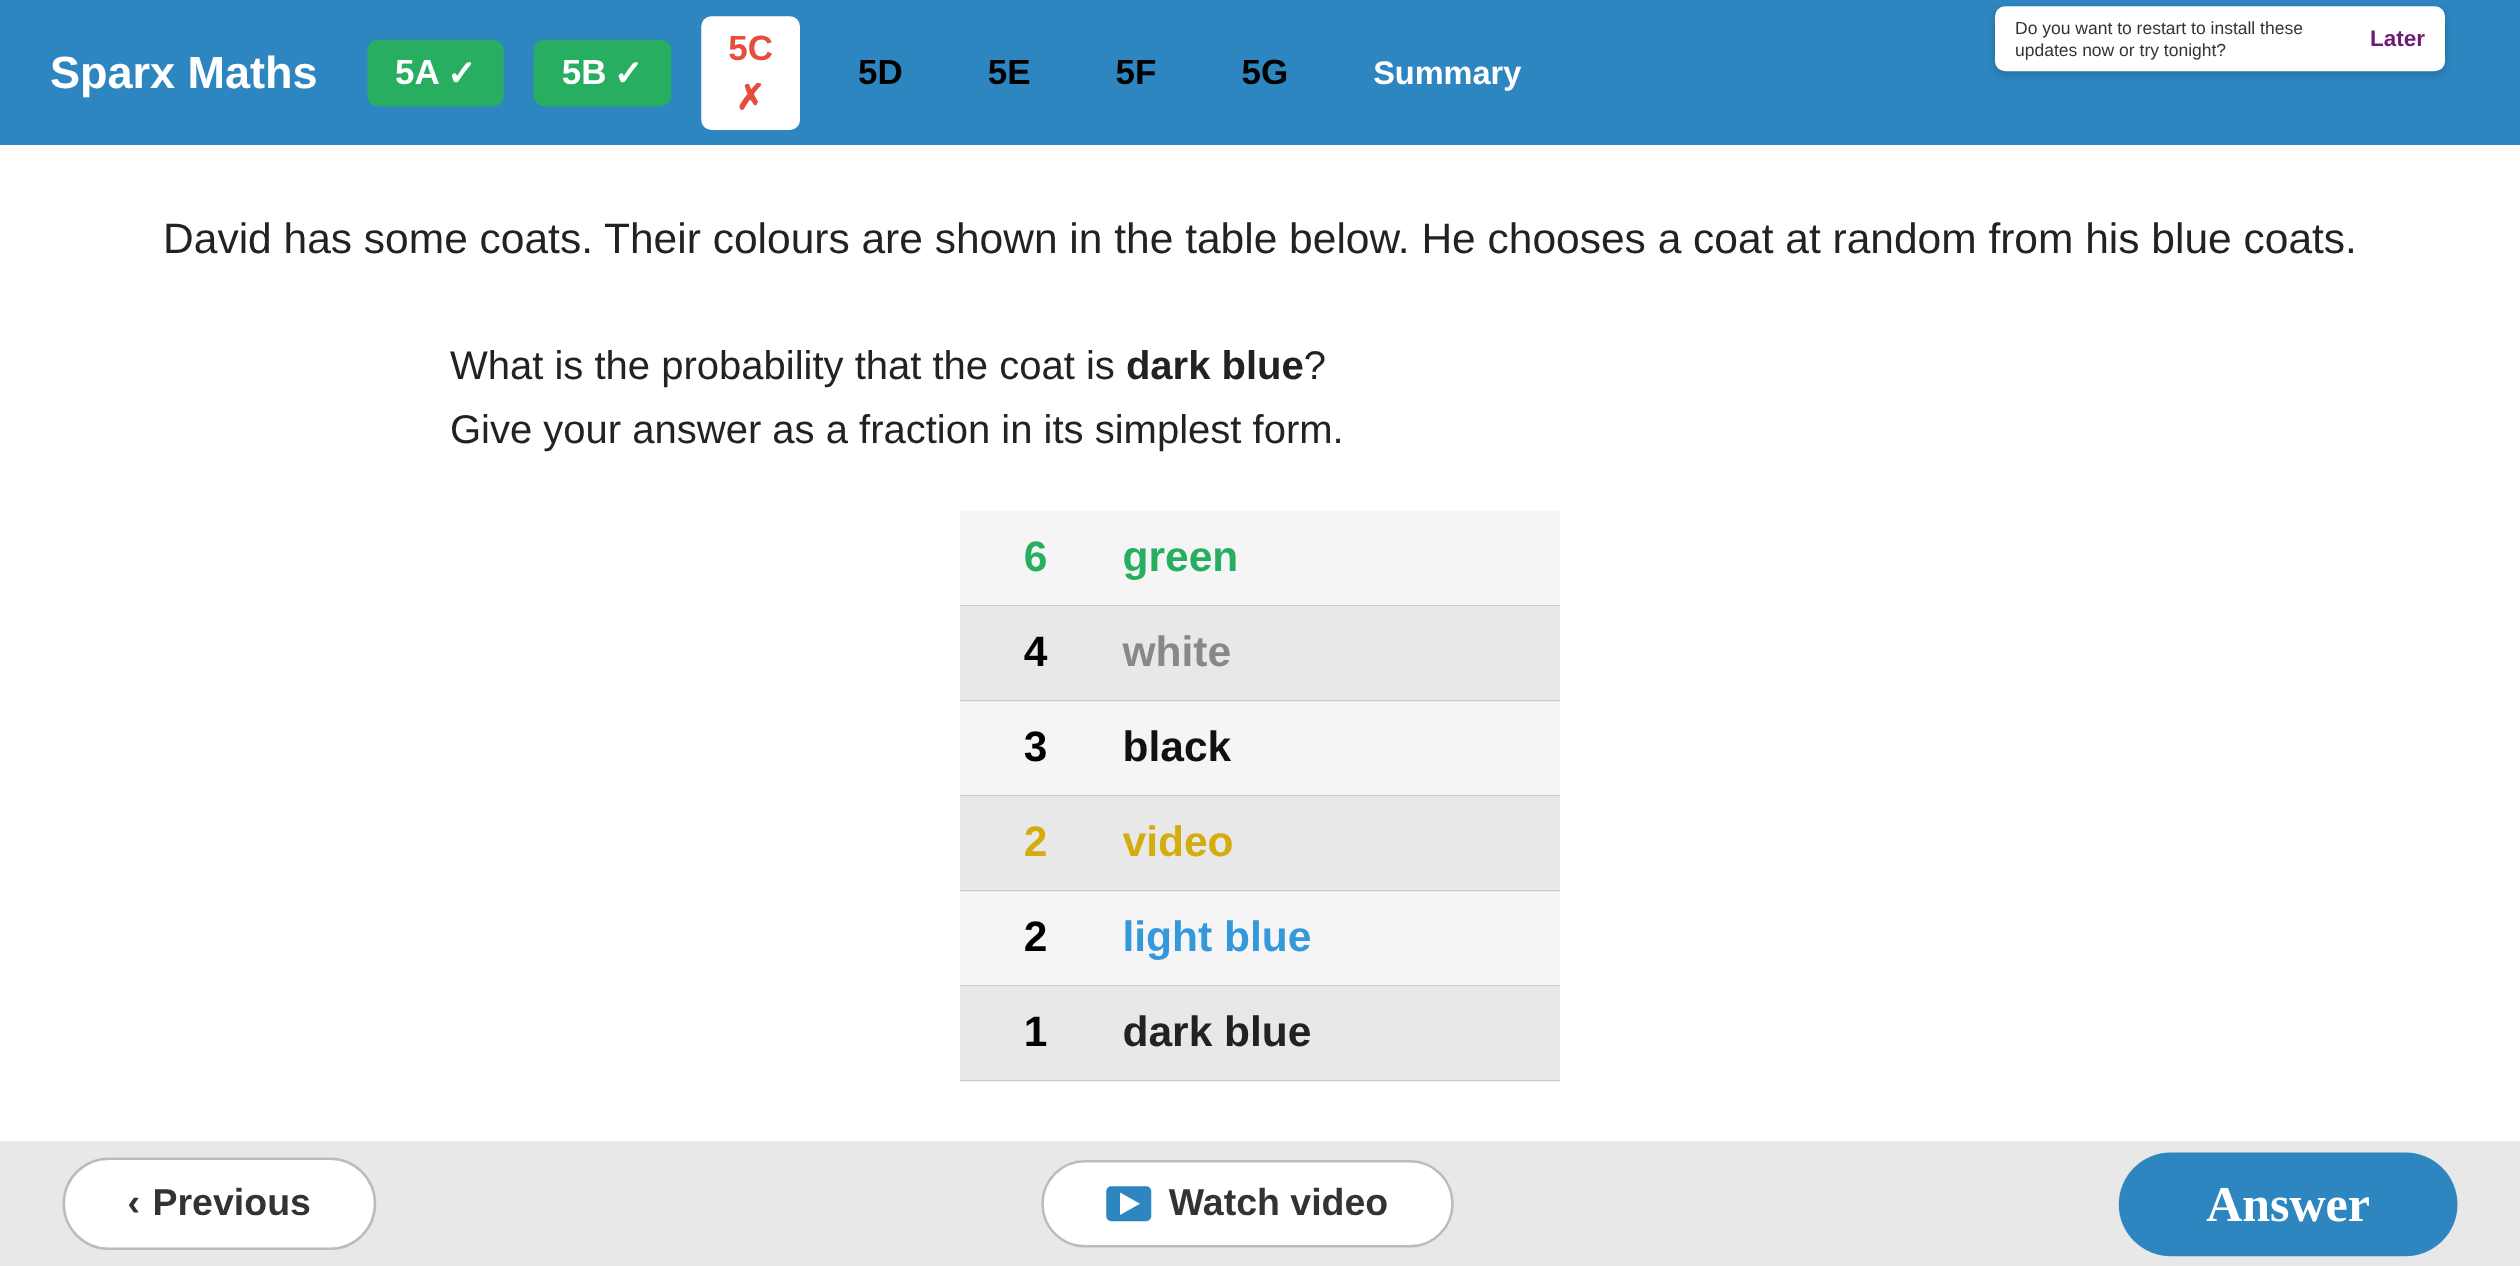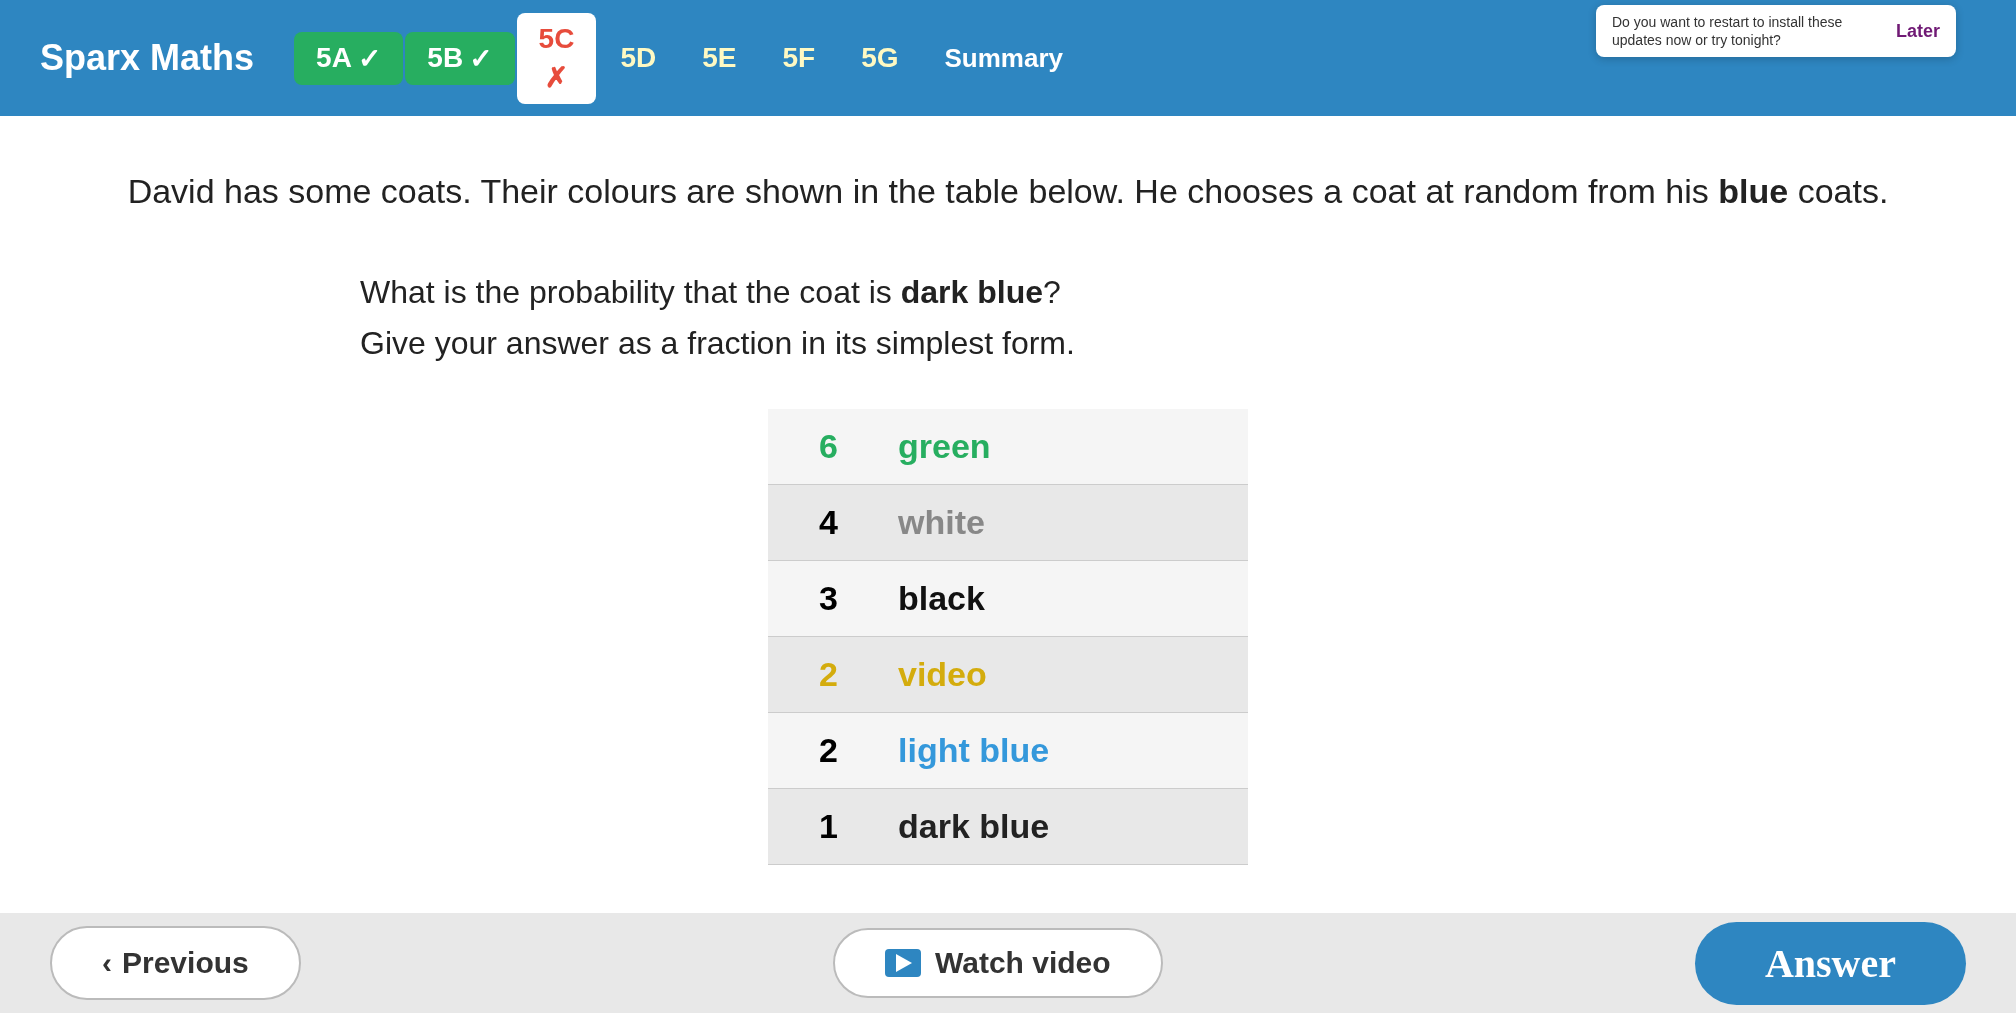--- a/index.html
+++ b/index.html
@@ -24,21 +24,21 @@
     }
     .header-logo {
       color: white;
       font-size: 36px;
       font-weight: bold;
       margin-right: 40px;
     }
     .tabs-container {
       display: flex;
       align-items: center;
-      gap: 2px;
+      gap: 24px;
       flex: 1;
     }
     .tab {
       display: flex;
       align-items: center;
       gap: 6px;
       padding: 10px 22px;
       border-radius: 8px;
       font-size: 28px;
       font-weight: 600;
@@ -49,21 +49,21 @@
       background: #27ae60;
       color: white;
     }
     .tab-current {
       background: #ffffff;
       color: #e74c3c;
       flex-direction: column;
     }
     .tab-inactive {
       background: transparent;
-      color: #fef9c3;
+      color: #000000;
     }
     .tab-summary {
       background: transparent;
       color: white;
       font-size: 26px;
       font-weight: 700;
     }
     .checkmark { color: white; }
     .cross { color: #e74c3c; }
 
@@ -92,21 +92,21 @@
       min-height: calc(100% - 90px - 100px);
     }
 
     .question-intro {
       font-size: 34px;
       color: #222;
       text-align: center;
       line-height: 1.5;
       margin-bottom: 50px;
     }
-    .question-intro strong { font-weight: 700; }
+    .question-intro strong { font-weight: 400; }
 
     .question-text {
       font-size: 32px;
       color: #222;
       line-height: 1.6;
       margin-bottom: 40px;
       margin-left: 280px;
     }
     .question-text strong { font-weight: 900; }
 

